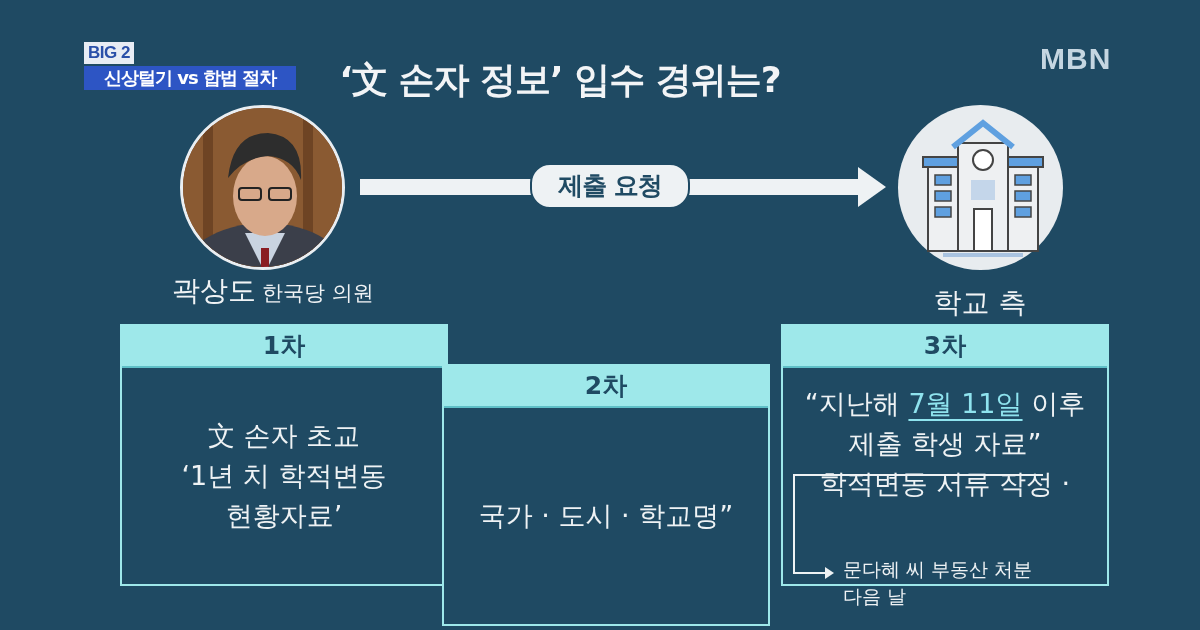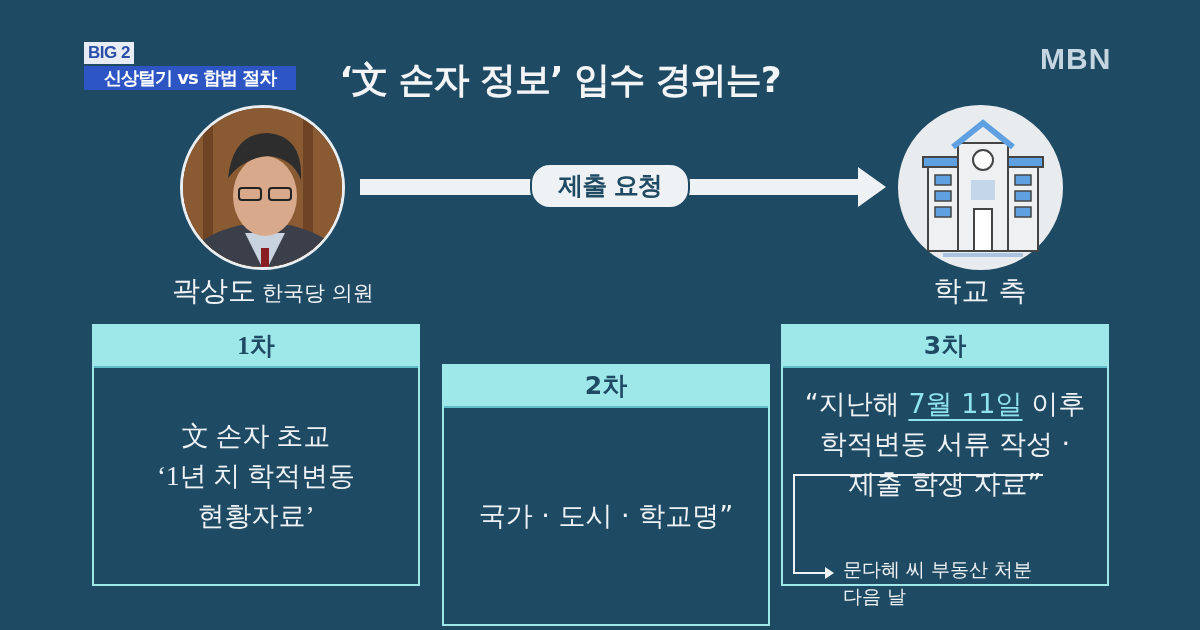--- a/index.html
+++ b/index.html
@@ -18,27 +18,27 @@
            border:3px solid #e9eef2; overflow:hidden; background:#7a4b28; box-sizing:border-box; }
   .person-name { position:absolute; left:172px; top:272px; font-size:28px; color:#f0f3f5; white-space:nowrap; }
   .person-name .sub { font-size:21px; margin-left:6px; }
   .arrow-line { position:absolute; left:360px; top:179px; width:510px; height:16px; background:#eef2f4; }
   .arrow-head { position:absolute; left:858px; top:167px; width:0; height:0; border-top:20px solid transparent;
                 border-bottom:20px solid transparent; border-left:28px solid #eef2f4; }
   .pill { position:absolute; left:530px; top:163px; width:160px; height:46px; background:#eef2f4; border-radius:20px;
           border:2px solid #1f4a63; box-sizing:border-box; color:#1f4a63; font-size:25px; font-weight:bold;
           text-align:center; line-height:42px; letter-spacing:-1px; }
   .school { position:absolute; left:898px; top:105px; width:165px; height:165px; border-radius:50%; background:#e8ecef; }
-  .school-label { position:absolute; left:900px; top:272px; width:160px; text-align:center; font-size:28px; color:#f0f3f5; }
+  .school-label { position:absolute; left:900px; top:284px; width:160px; text-align:center; font-size:28px; color:#f0f3f5; }
   .card { position:absolute; top:324px; width:328px; height:262px; border:2px solid #9ee8ea; box-sizing:border-box; background:#1f4a63; }
   .card-head { height:40px; background:#9ee8ea; color:#1f4a63; font-size:25px; font-weight:bold; text-align:center; line-height:40px;
                border-bottom:2px solid #5fbfc7; }
   .card-body { position:absolute; top:42px; left:0; right:0; bottom:0; display:flex; flex-direction:column;
                justify-content:center; align-items:center; font-size:27px; line-height:40px; text-align:center; color:#eef2f4; }
-  .c1 { left:92px;font-family:Liberation Serif, serif; } .c2 { left:442px;margin-top:40px; } .c3 { left:781px; }
+  .c1 { left:120px; } .c2 { left:442px;margin-top:40px; } .c3 { left:781px; }
   .c3 .card-body { justify-content:flex-start; padding-top:16px; }
   .hl { color:#8fe3ee; text-decoration:underline; text-underline-offset:6px; }
   .note { position:absolute; left:60px; top:188px; font-size:19px; line-height:27px; text-align:left; color:#eef2f4; }
   .bracket-top { position:absolute; left:10px; top:106px; width:250px; height:0; border-top:2px solid #eef2f4; }
   .bracket-arrow { position:absolute; left:42px; top:199px; width:0; height:0; border-top:6px solid transparent; border-bottom:6px solid transparent; border-left:9px solid #eef2f4; }
   .bracket-h { position:absolute; left:10px; top:204px; width:34px; border-top:2px solid #eef2f4; }
   .bracket-v { position:absolute; left:10px; top:106px; height:100px; border-left:2px solid #eef2f4; }
 </style>
 </head>
 <body>
@@ -108,22 +108,22 @@
   <div class="card-head">2차</div>
   <div class="card-body">
     <div>국가 · 도시 · 학교명”</div>
   </div>
 </div>
 
 <div class="card c3">
   <div class="card-head">3차</div>
   <div class="card-body">
     <div><span>“지난해 </span><span class="hl">7월 11일</span><span> 이후</span></div>
+    <div>제출 학생 자료”</div>
     <div>학적변동 서류 작성 ·</div>
-    <div>제출 학생 자료”</div>
     <div class="bracket-v"></div>
     <div class="bracket-top"></div>
     <div class="bracket-h"></div>
     <div class="bracket-arrow"></div>
     <div class="note">
       <div>문다혜 씨 부동산 처분</div>
       <div>다음 날</div>
     </div>
   </div>
 </div>

